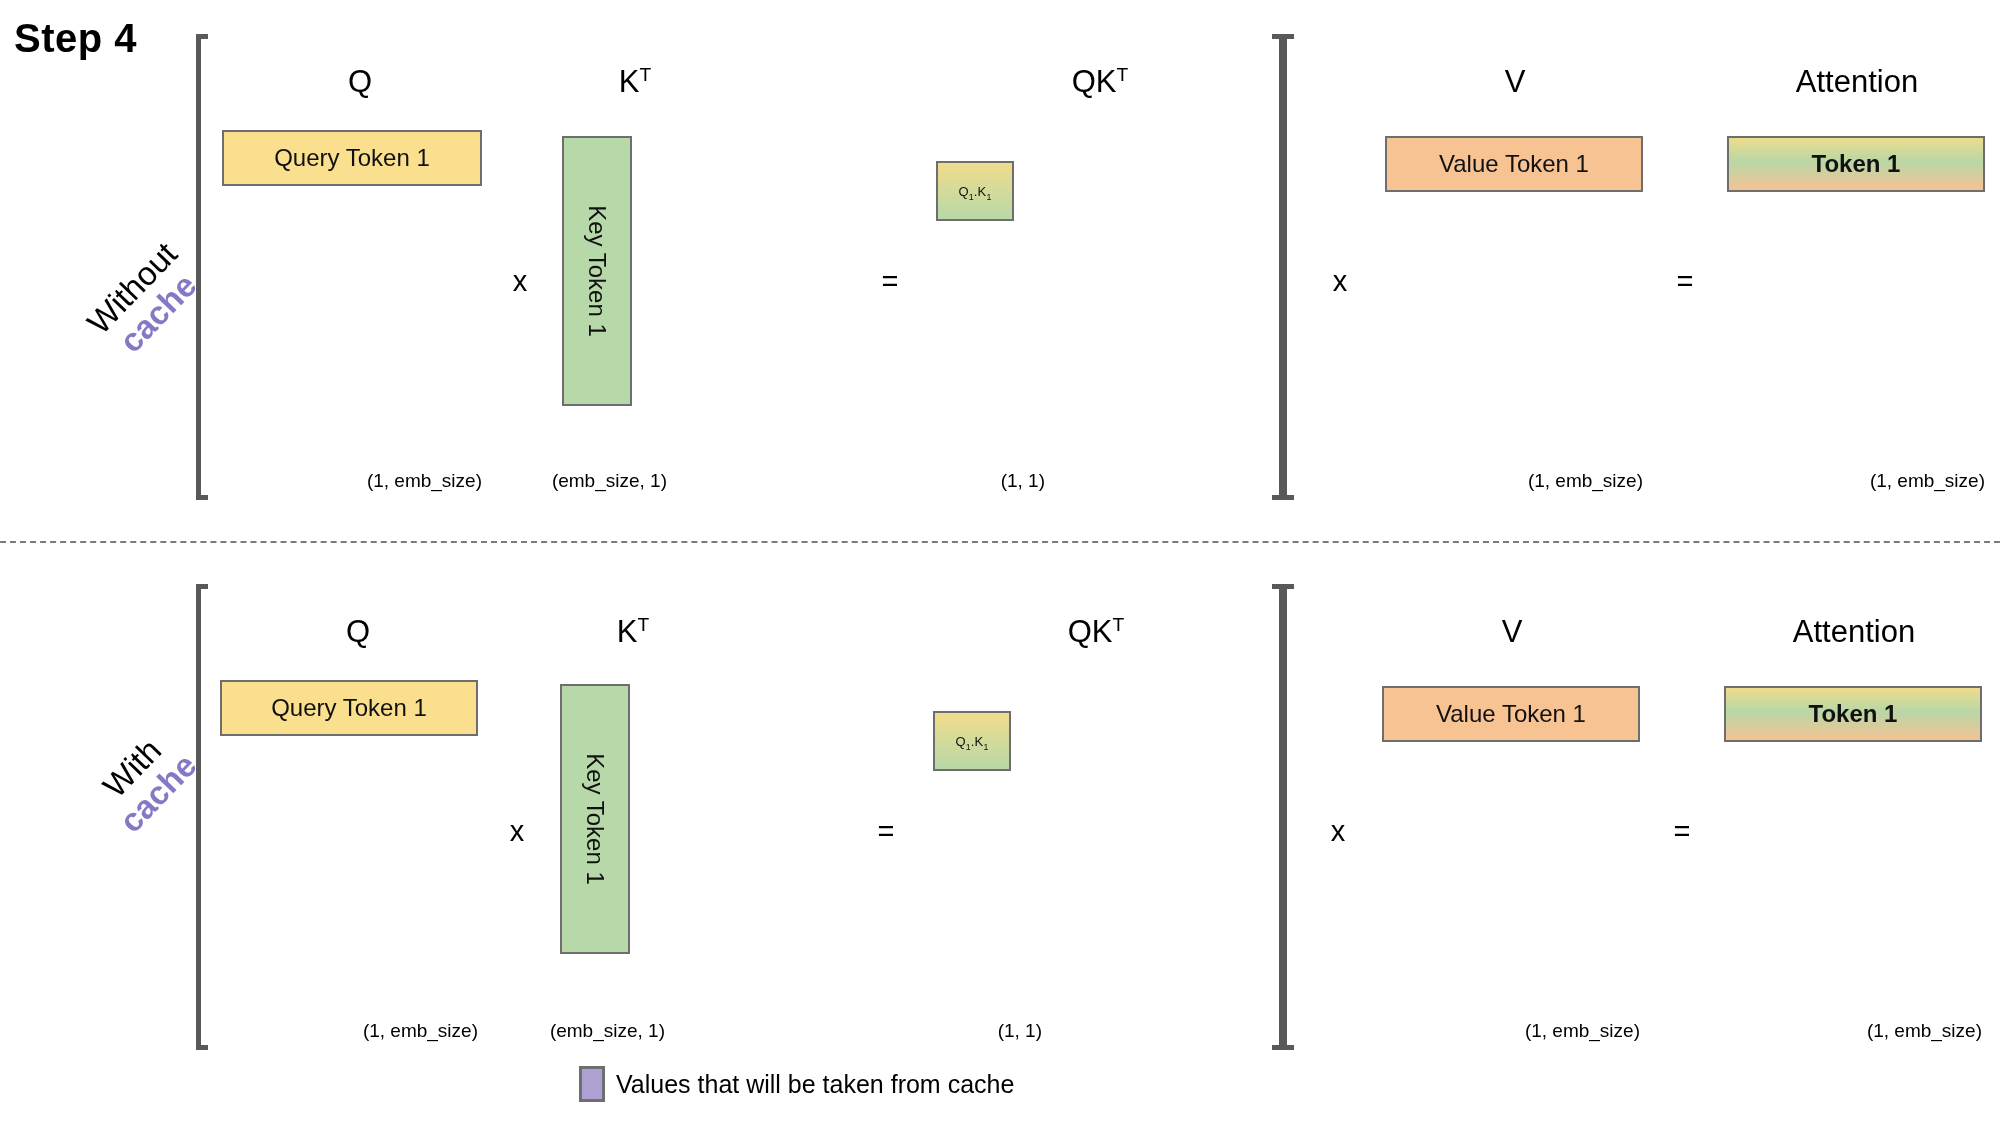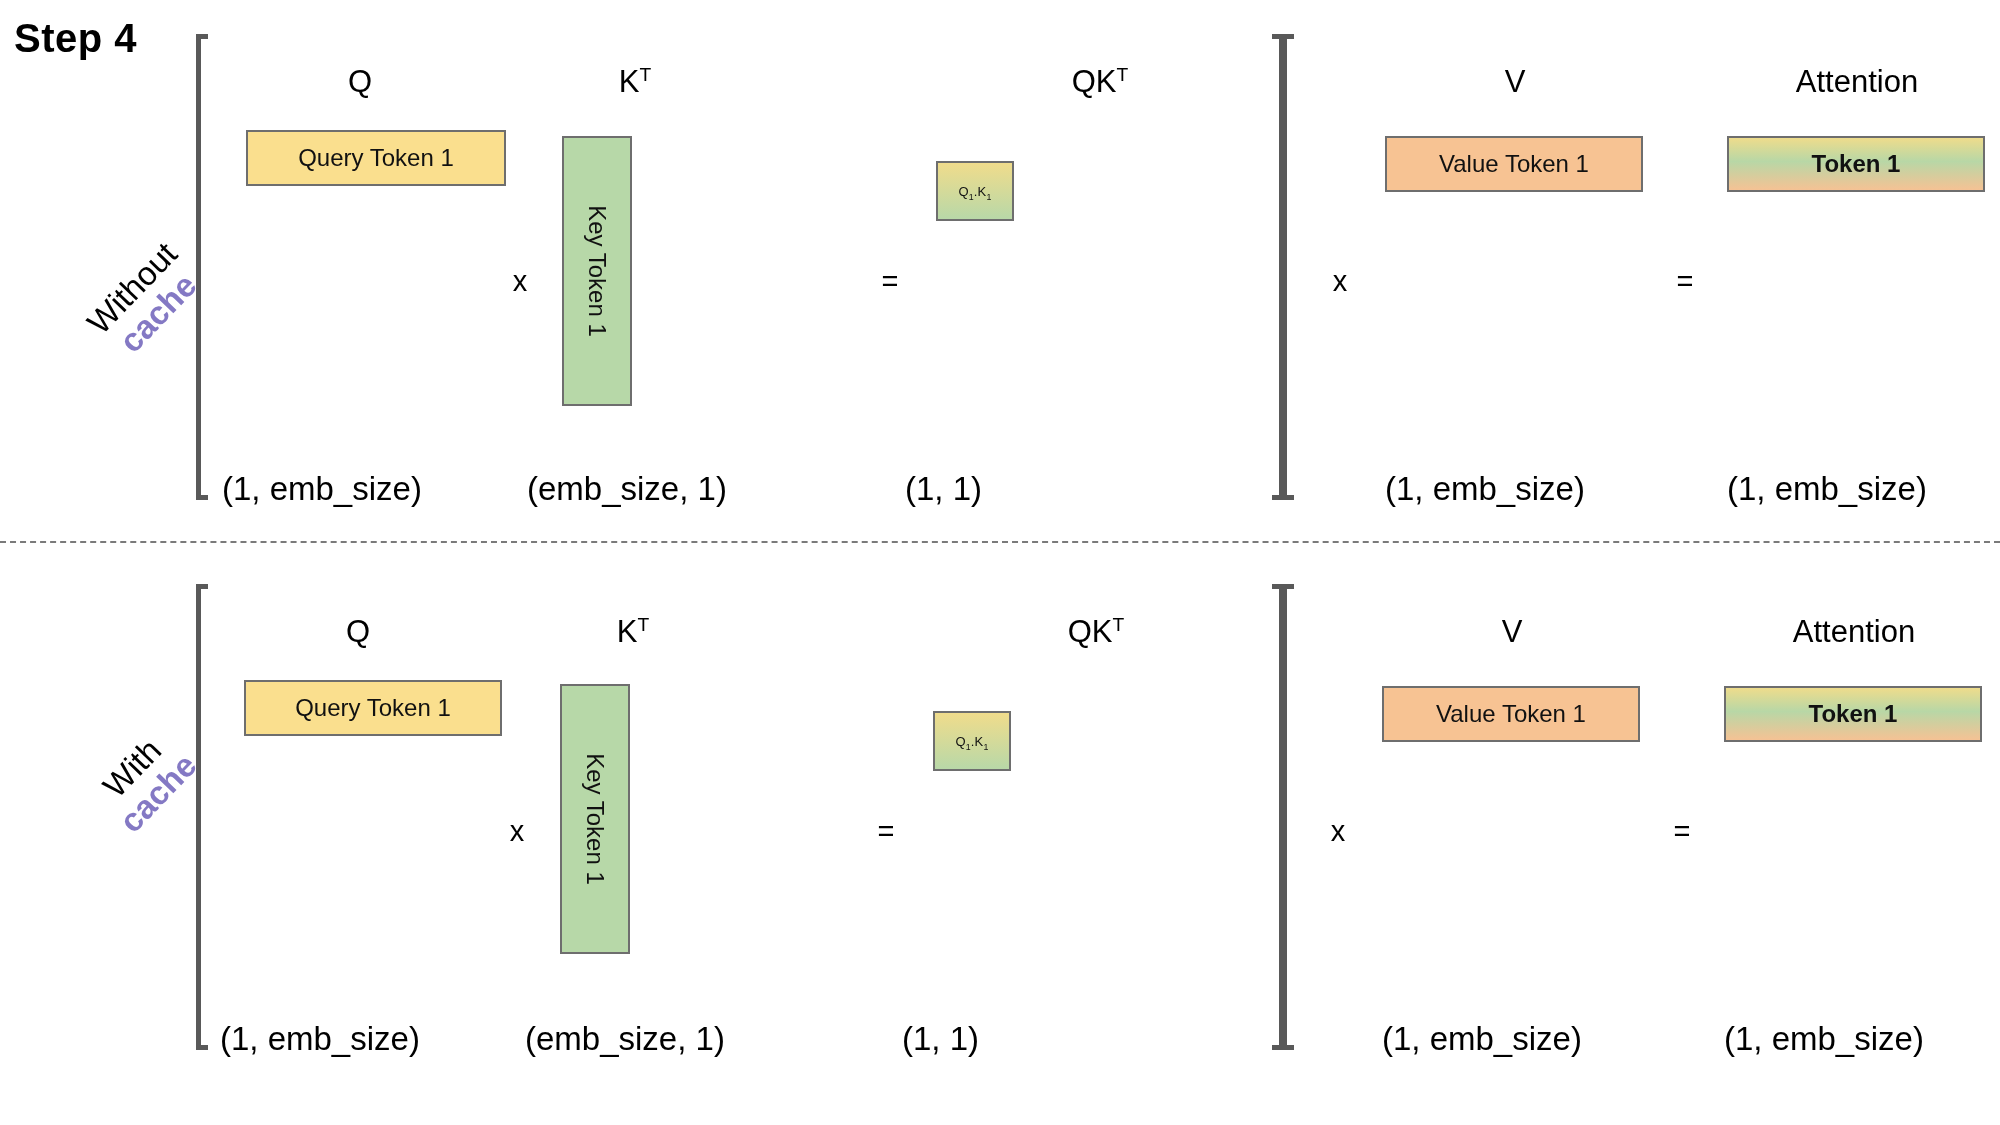--- a/index.html
+++ b/index.html
@@ -83,21 +83,21 @@
   .box {
     position: absolute;
     border: 2px solid #6E6E6E;
     box-sizing: border-box;
     display: flex;
     align-items: center;
     justify-content: center;
     font-size: 24px;
     color: #111111;
   }
-  .box.q      { background: #FADF8E; margin-left: 24px; }
+  .box.q      { background: #FADF8E; }
   .box.k      { background: #B7D8A8; }
   .box.v      { background: #F7C393; }
   .box.qk     { background: linear-gradient(to bottom, #F0DC8C 0%, #B8D8A8 100%); }
   .box.attn   { background: linear-gradient(to bottom, #EEDC8C 0%, #B8D7A6 45%, #F5C294 100%); font-weight: bold; }
 
   .box.k .vtext {
     transform: rotate(90deg);
     white-space: nowrap;
     font-size: 24px;
   }
@@ -115,22 +115,22 @@
   .op {
     position: absolute;
     font-size: 29px;
     text-align: center;
     width: 40px;
   }
 
   
   .dim {
     position: absolute;
-    font-size: 33px;
-    text-align: left;
+    font-size: 19px;
+    text-align: right;
     white-space: nowrap;
   }
 
   
   #divider {
     position: absolute;
     left: 0;
     top: 541px;
     width: 2000px;
     border-top: 2px dashed #7a7a7a;
@@ -272,13 +272,17 @@
 
   <div class="grp-label" style="left:1724px; top:44px; width:260px;"><span>Attention</span></div>
   <div class="box attn" style="left:1724px; top:116px; width:258px; height:56px;">
     <span>Token 1</span>
   </div>
   <div class="dim" style="left:1724px; top:450px; width:258px;">(1, emb_size)</div>
 </div>
 
 <div id="legend">
   <div class="legend-gap"></div>
+  <div class="legend-item">
+    <span class="legend-swatch cached"></span>
+    <span>Values that will be taken from cache</span>
+  </div>
 </div>
 
 </body></html>

